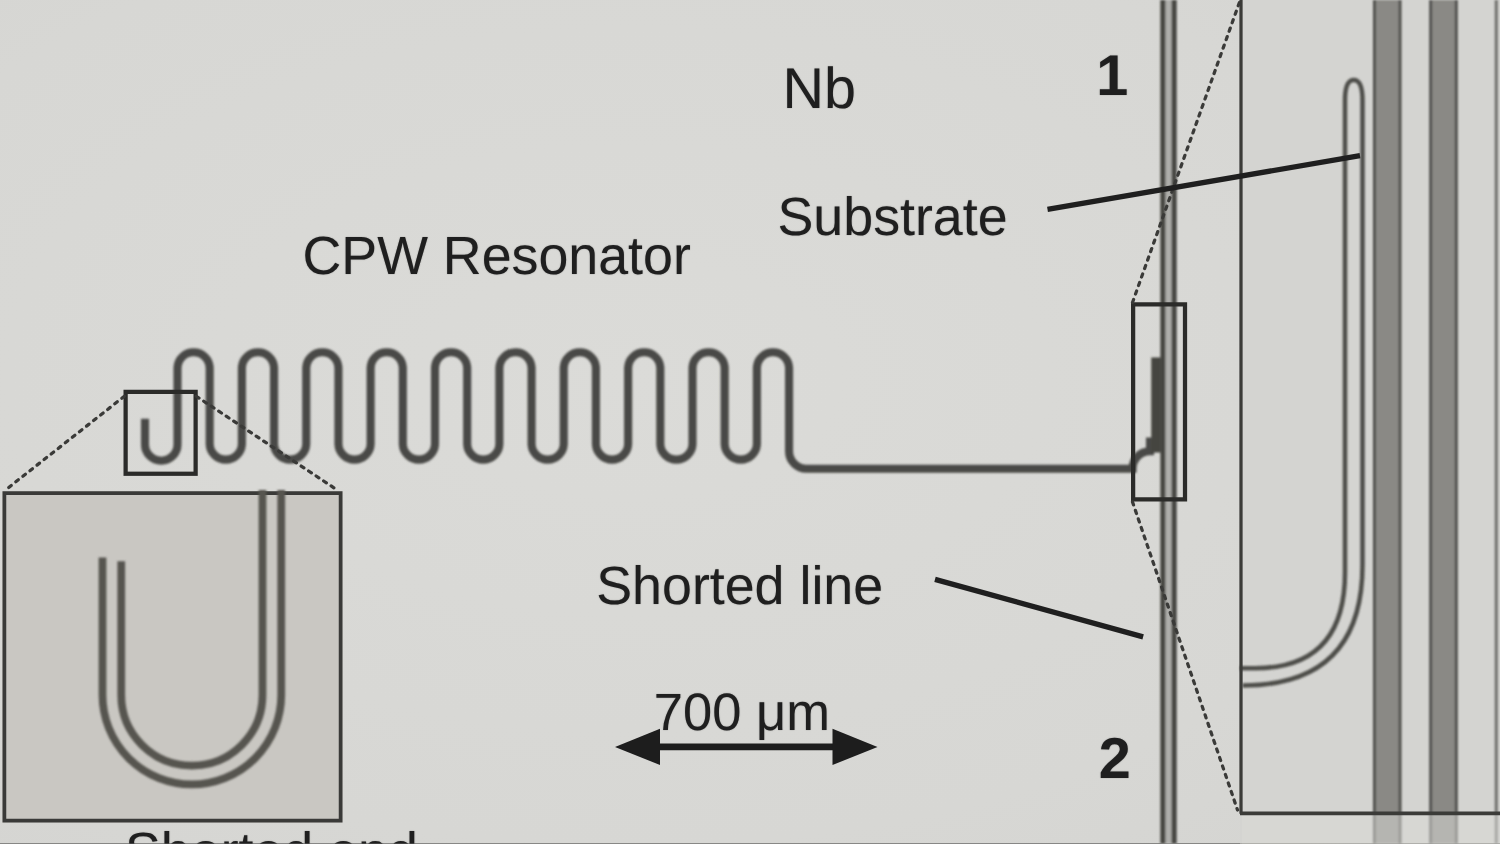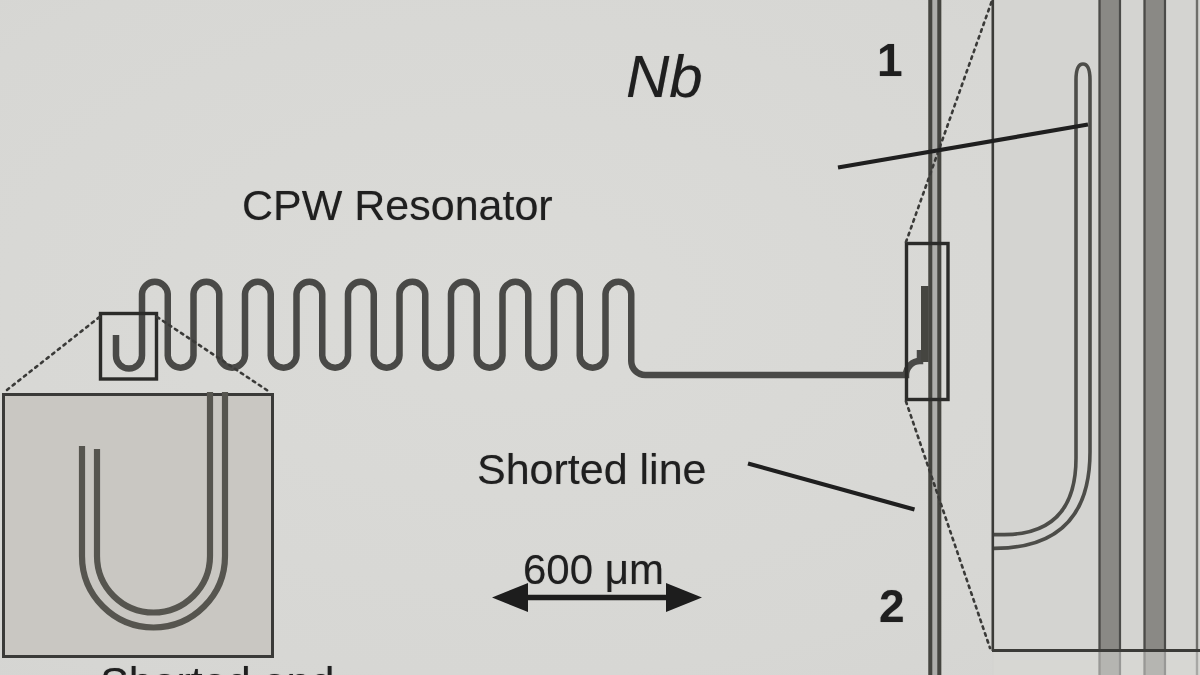--- a/index.html
+++ b/index.html
@@ -30,21 +30,21 @@
     position:absolute;left:2px;top:393px;width:266px;height:259px;
     background:var(--inset-left-bg);
     border:3px solid #3a3a38;
   }
   svg.overlay{position:absolute;left:0;top:0;}
   .label{
     position:absolute;color:var(--ink);
     text-shadow:0 0 1px rgba(40,40,40,.45);
     white-space:nowrap;line-height:1;
   }
-  .lbl-nb{left:626px;top:47px;font-size:60px;font-style:italic;}
+  .lbl-nb{left:626px;top:47px;font-size:46px;}
   .lbl-1{left:877px;top:37px;font-size:46px;font-weight:700;}
   .lbl-substrate{left:622px;top:153px;font-size:43px;}
   .lbl-resonator{left:242px;top:184px;font-size:43px;}
   .lbl-through{left:477px;top:448px;font-size:43px;}
   .lbl-scale{left:523px;top:549px;font-size:42px;}
   .lbl-2{left:879px;top:583px;font-size:46px;font-weight:700;}
   .lbl-shorted{left:100px;top:661px;font-size:43px;}
 </style>
 </head>
 <body>
@@ -122,19 +122,20 @@
       <g fill="#1d1d1d" stroke="none">
         <line x1="514" y1="597.5" x2="680" y2="597.5" stroke="#1d1d1d" stroke-width="5.4"></line>
         <polygon points="492,597.5 528,583 528,612"></polygon>
         <polygon points="702,597.5 666,583 666,612"></polygon>
       </g>
     </g>
   </svg>
 
   <div class="label lbl-nb">Nb</div>
   <div class="label lbl-1">1</div>
+  <div class="label lbl-substrate">Substrate</div>
   <div class="label lbl-resonator">CPW Resonator</div>
   <div class="label lbl-through">Shorted line</div>
-  <div class="label lbl-scale">600 μm</div>
+  <div class="label lbl-scale">700 μm</div>
   <div class="label lbl-2">2</div>
   <div class="label lbl-shorted">Shorted end</div>
 
 </div>
 
 </body></html>

